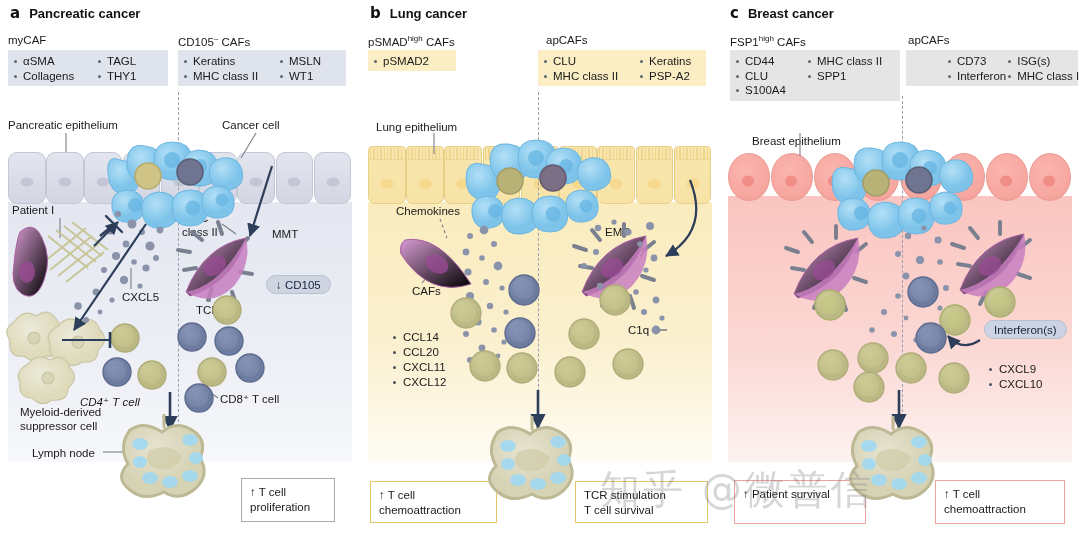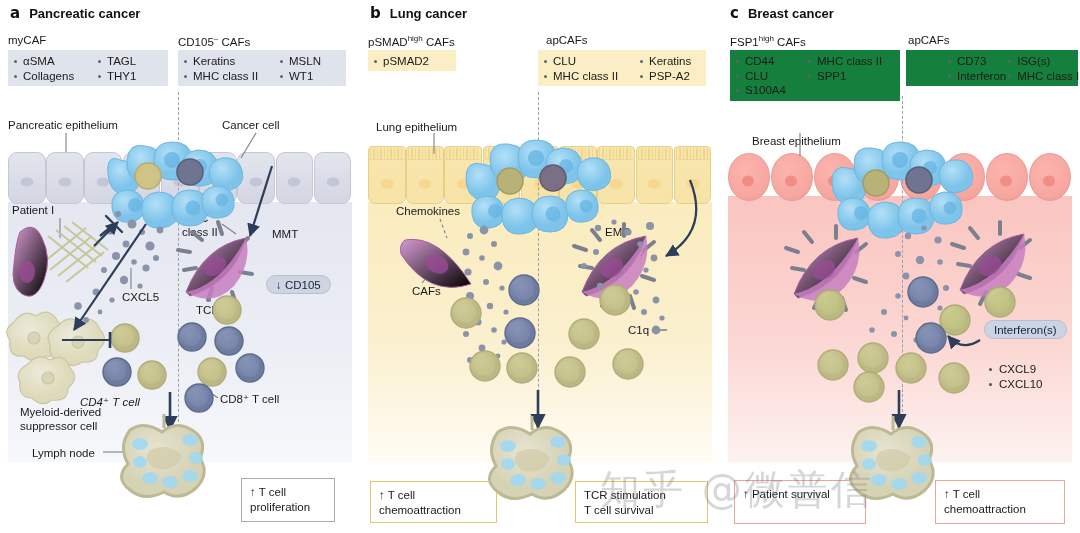--- a/index.html
+++ b/index.html
@@ -24,21 +24,21 @@
   .grp-label{position:absolute;font-size:11.5px;color:#1a1a1a;white-space:nowrap;}
   .grp-label sup{font-size:8px;}
 
   .marker-box{position:absolute;display:flex;gap:0px;padding:4px 6px 4px 4px;box-sizing:border-box;}
   .marker-col{display:flex;flex-direction:column;}
   .mk{font-size:11.5px;color:#1a1a1a;line-height:14.5px;white-space:nowrap;padding-left:11px;position:relative;}
   .mk::before{content:"";position:absolute;left:2px;top:6px;width:3.2px;height:3.2px;border-radius:50%;background:#5d6570;}
 
   .box-a{background:#dfe3ec;}
   .box-b{background:#fbeec4;}
-  .box-c{background:#15803d;}
+  .box-c{background:#e5e5e5;}
 
   
   .tissue{position:absolute;left:8px;width:344px;overflow:hidden;}
   .epi-row{position:absolute;left:0;width:344px;display:flex;}
 
   
   .epi-a{height:52px;top:0;}
   .cell-a{width:38.2px;height:52px;box-sizing:border-box;background:linear-gradient(180deg,#e3e5ee 0%,#d3d6e2 100%);
           border:1px solid #c3c7d6;border-radius:9px;position:relative;margin-right:0.5px;}
   .cell-a::after{content:"";position:absolute;left:50%;top:58%;transform:translate(-50%,-50%);
@@ -235,20 +235,26 @@
     </div>
     <div class="divider" style="left:178px;top:92px;height:330px;"></div>
 
     <div class="anno" style="left:16px;top:121px;text-align:right;">Lung epithelium</div>
     <div class="anno" style="left:36px;top:205px;">Chemokines</div>
     <div class="anno" style="left:52px;top:285px;">CAFs</div>
     <div class="anno" style="left:245px;top:226px;">EMT</div>
     <div class="anno" style="left:278px;top:248px;">?</div>
     <div class="anno" style="left:268px;top:324px;">C1q</div>
 
+    <div class="bullets" style="left:32px;top:330px;">
+      <div>CCL14</div>
+      <div>CCL20</div>
+      <div>CXCL11</div>
+      <div>CXCL12</div>
+    </div>
 
     <div class="footbox fb-b" style="left:10px;top:481px;width:127px;height:42px;">
       <div>↑ T cell</div>
       <div>chemoattraction</div>
     </div>
     <div class="footbox fb-b" style="left:215px;top:481px;width:133px;height:42px;">
       <div>TCR stimulation</div>
       <div>T cell survival</div>
     </div>
   </div>

